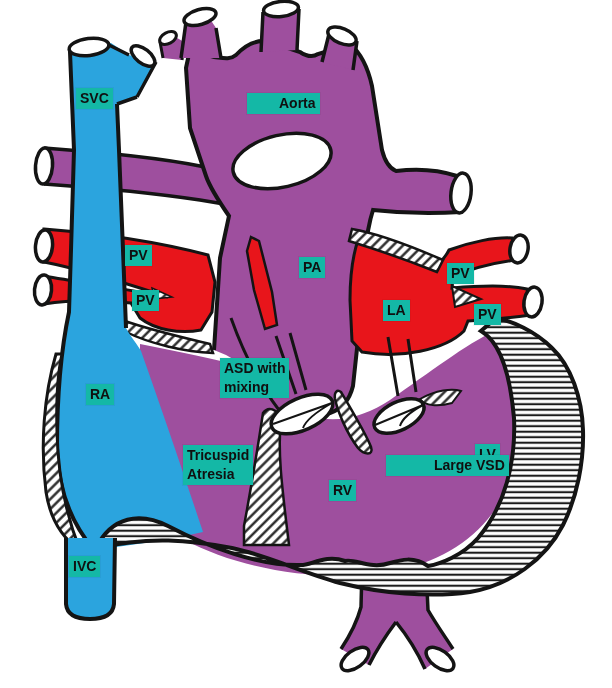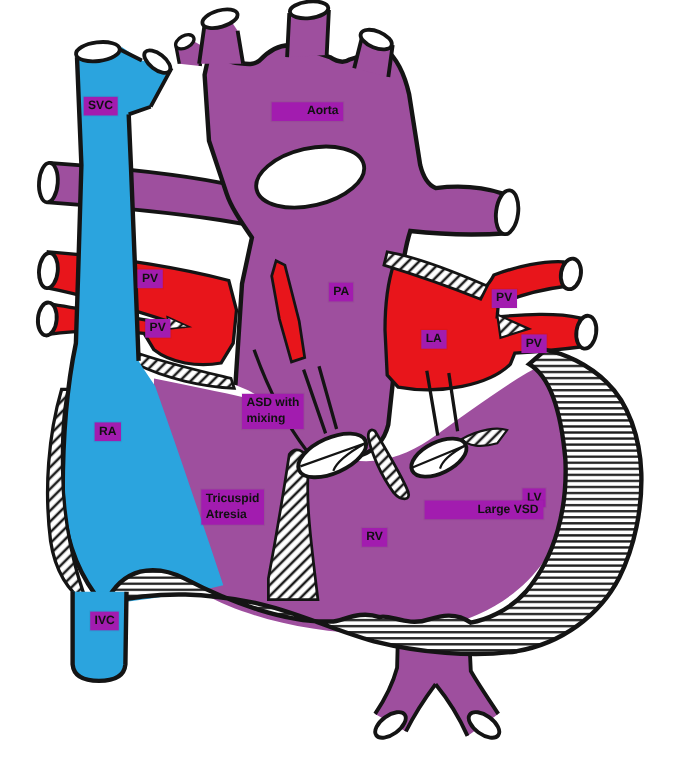--- a/index.html
+++ b/index.html
@@ -3,23 +3,23 @@
 <meta charset="utf-8">
 <title>Tricuspid Atresia Diagram</title>
 <style>
   html,body{margin:0;padding:0;background:#fff;}
   #stage{
     position:relative;width:612px;height:688px;background:#fff;overflow:hidden;
     font-family:"Liberation Sans",sans-serif;
   }
   #stage svg{position:absolute;left:0;top:0;}
   .lbl{
-    position:absolute;background:#a21caf;color:#101010;
+    position:absolute;background:#14b8a6;color:#101010;
     font-family:"Liberation Sans",sans-serif;font-weight:bold;
-    font-size:11px;line-height:1.35;padding:1px 4px;
+    font-size:14px;line-height:1.35;padding:1px 4px;
     white-space:pre-line;box-shadow:0 0 0 1px rgba(0,0,0,0.04);
   }
 </style>
 </head>
 <body>
 
 <div id="stage">
 <svg width="612" height="688" viewBox="0 0 612 688">
   <defs>
     <pattern id="hatchD" patternUnits="userSpaceOnUse" width="7" height="7" patternTransform="rotate(-45)">
@@ -162,15 +162,15 @@
       <div class="lbl" style="left: 383px; top: 300px;">LA</div>
       <div class="lbl" style="left: 474px; top: 304px;">PV</div>
       <div class="lbl" style="left: 172px; top: 358px; margin-left: 48px;">ASD with
 mixing</div>
       <div class="lbl" style="left: 86px; top: 384px; text-align: center;">RA</div>
       <div class="lbl" style="left: 183px; top: 445px;">Tricuspid
 Atresia</div>
       <div class="lbl" style="left: 475px; top: 417px; margin-top: 27px;">LV</div>
       <div class="lbl" style="left: 386px; top: 455px; padding-left: 48px;">Large VSD</div>
       <div class="lbl" style="left: 329px; top: 480px; text-align: center;">RV</div>
-      <div class="lbl" style="left: 82px; top: 556px;">IVC</div>
+      <div class="lbl" style="left: 69px; top: 556px;">IVC</div>
     </div>
 </div>
 
 </body></html>

